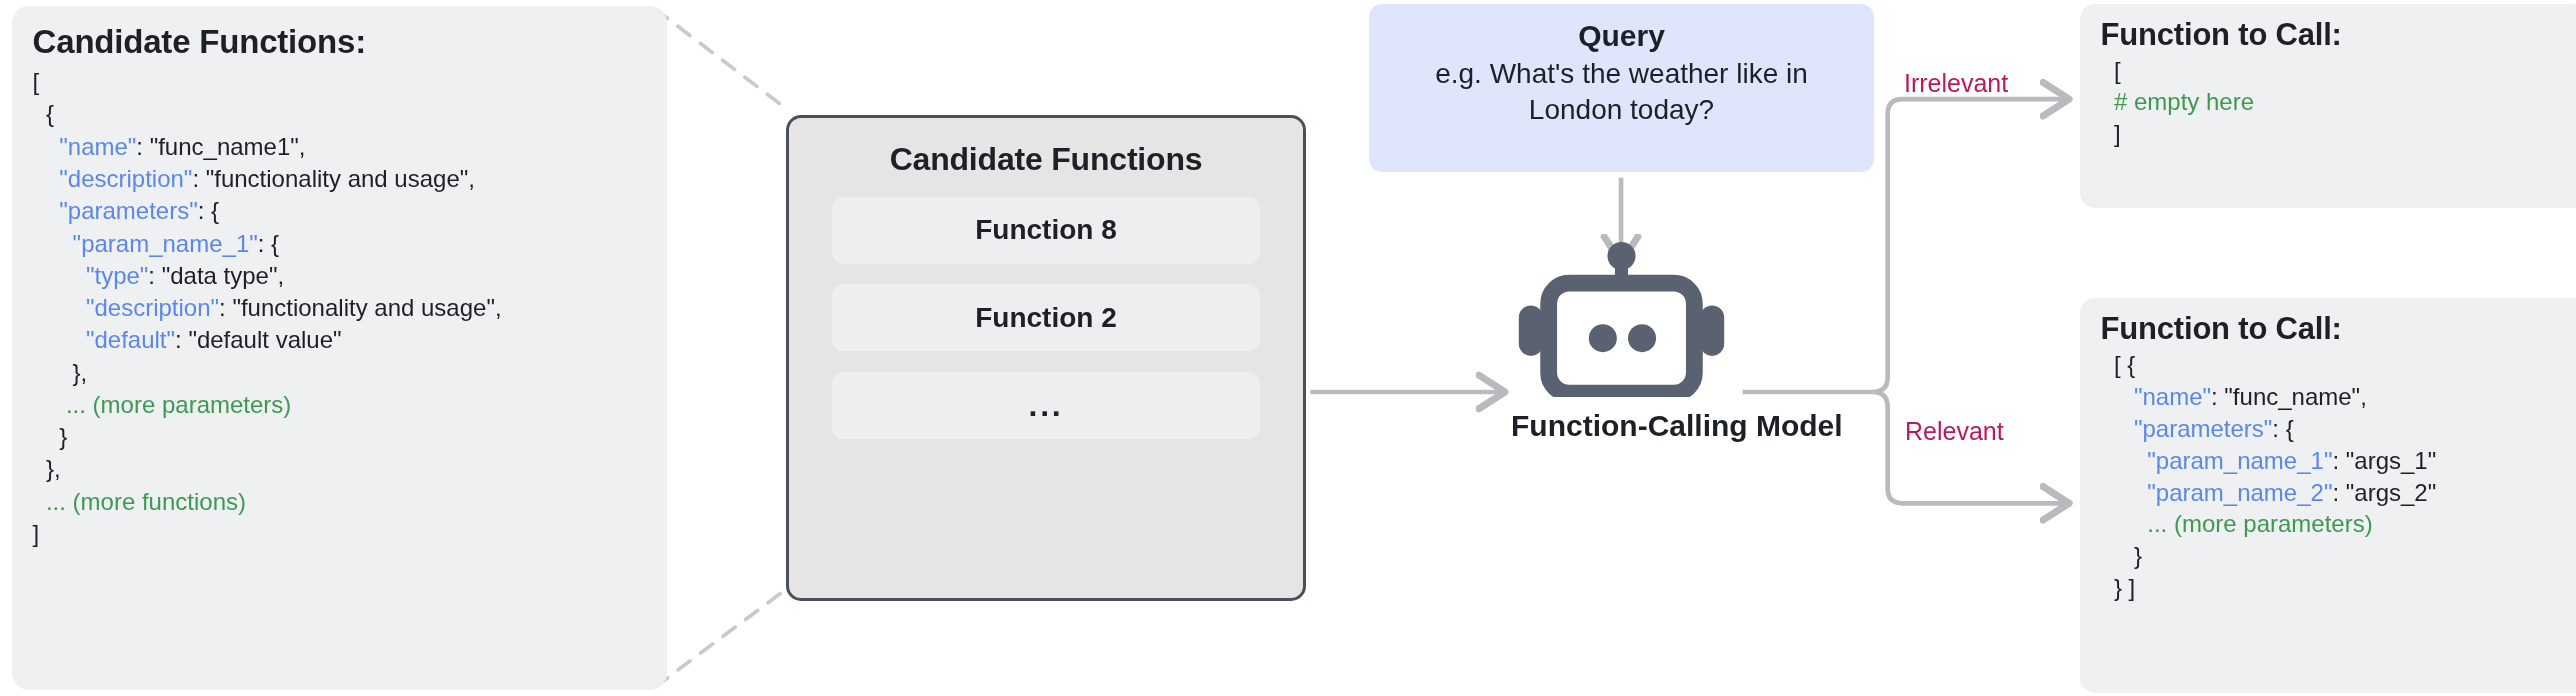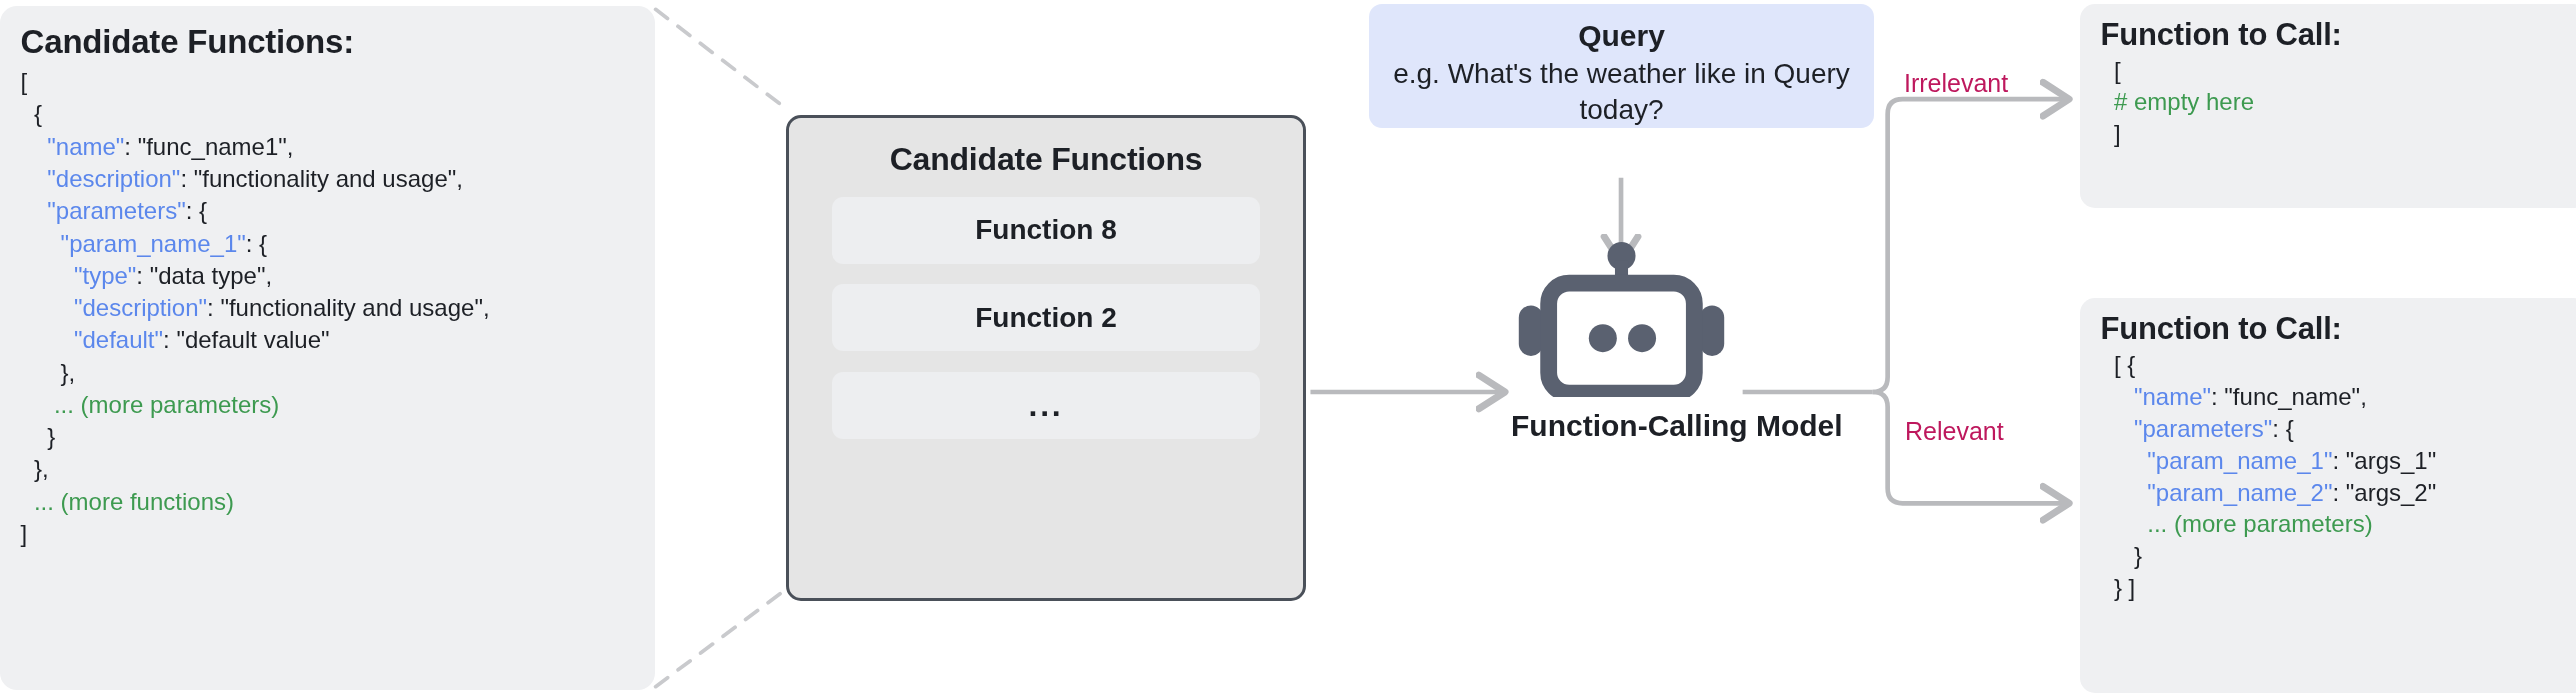--- a/index.html
+++ b/index.html
@@ -28,21 +28,21 @@
     left: 0; top: 0;
     width: 2576px;
     height: 696px;
     pointer-events: none;
     z-index: 1;
   }
 
   
   .panel-left {
     position: absolute;
-    left: 0px;
+    left: 12px;
     top: 5.6px;
     width: 655px;
     height: 684px;
     background: #EFF0F2;
     border-radius: 17px;
     box-sizing: border-box;
     padding: 17px 24px 9.4px 20.6px;
     z-index: 2;
   }
   .panel-title {
@@ -104,21 +104,21 @@
     font-size: 32px;
     letter-spacing: 2.8px;
   }
 
   
   .query-box {
     position: absolute;
     left: 1369px;
     top: 3.7px;
     width: 505px;
-    height: 124px;
+    height: 168px;
     background: #DFE6FB;
     border-radius: 13px;
     box-sizing: border-box;
     padding: 15px 20.6px 0 20.6px;
     text-align: center;
     z-index: 2;
   }
   .query-title {
     font-size: 30px;
     font-weight: bold;
@@ -238,21 +238,21 @@
     <div class="panel-mid-title">Candidate Functions</div>
     <div class="fn-list">
       <div class="fn-card">Function 8</div>
       <div class="fn-card">Function 2</div>
       <div class="fn-card ellipsis">...</div>
     </div>
   </div>
 
   <div class="query-box">
     <div class="query-title">Query</div>
-    <div class="query-text">e.g. What's the weather like in Query today?</div>
+    <div class="query-text">e.g. What's the weather like in London today?</div>
   </div>
 
   <div class="robot-wrap">
     <svg width="221" height="155" viewBox="0 0 236 166">
 
       <circle cx="118" cy="15" r="15" fill="#5a6170"></circle>
       <rect x="111" y="20" width="14" height="26" fill="#5a6170"></rect>
 
       <rect x="8" y="68" width="26" height="54" rx="13" fill="#5a6170"></rect>
       <rect x="202" y="68" width="26" height="54" rx="13" fill="#5a6170"></rect>

